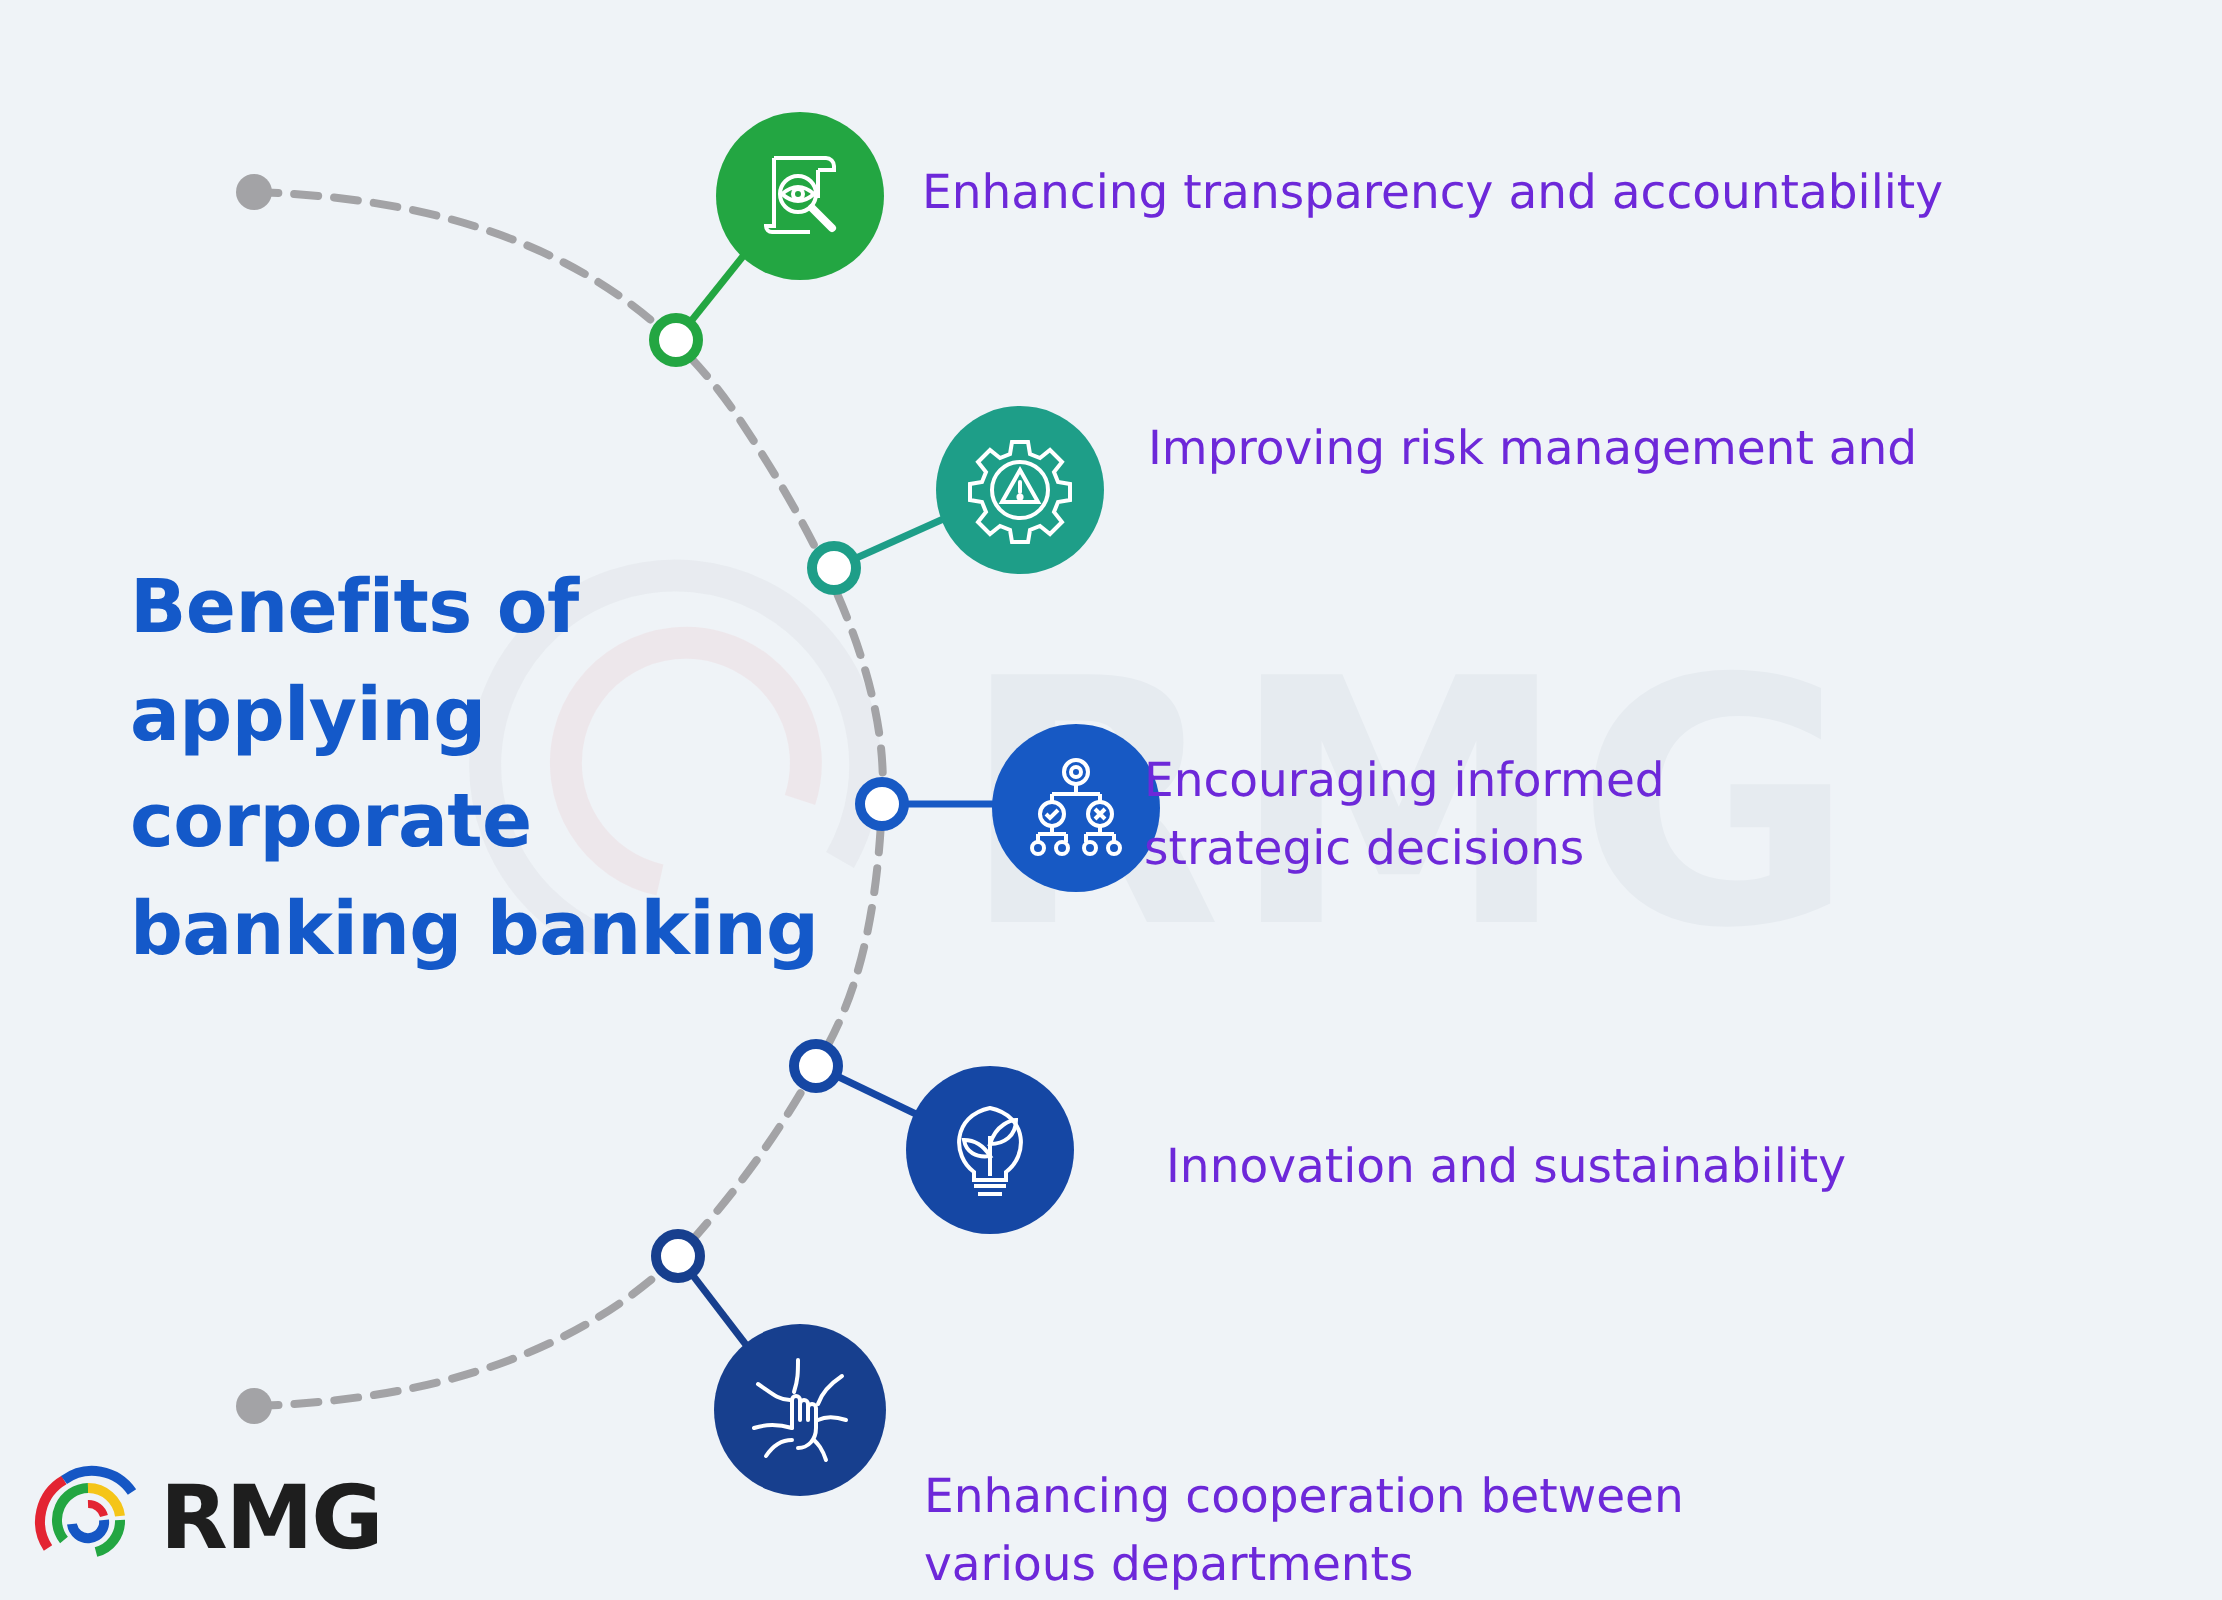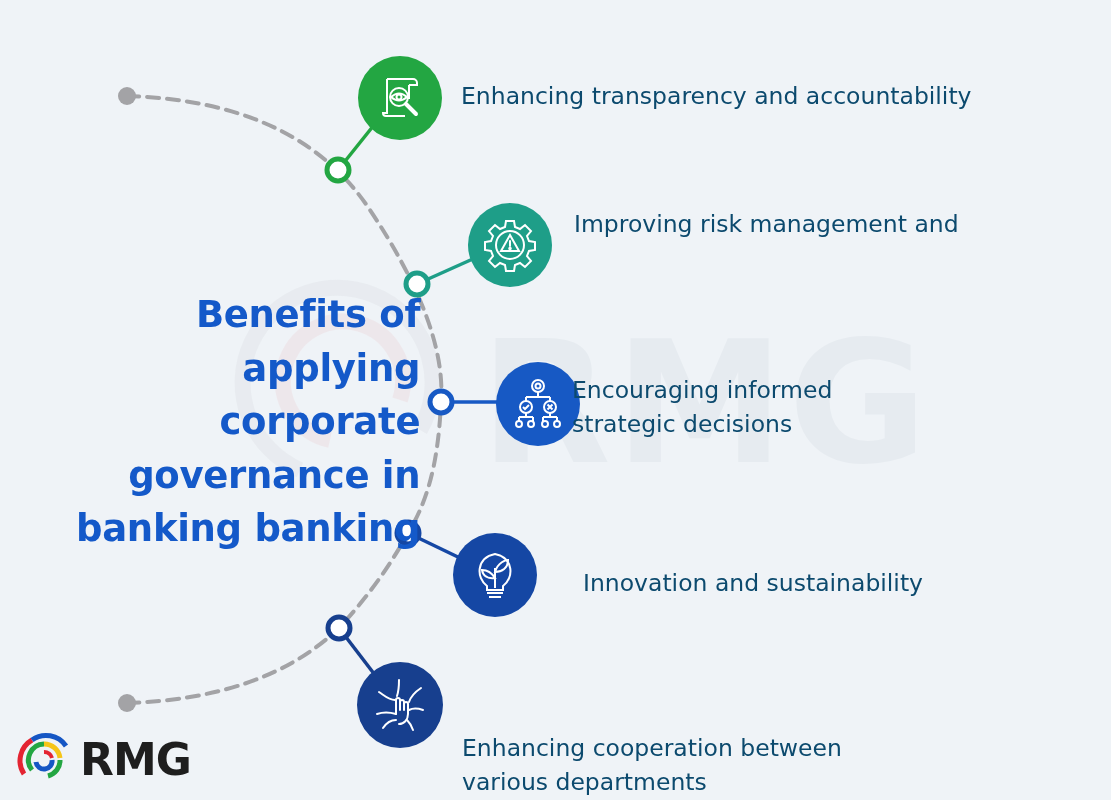--- a/index.html
+++ b/index.html
@@ -1,21 +1,21 @@
 <!DOCTYPE html>
 <html><head>
 <meta charset="utf-8">
 <style>
   html,body{margin:0;padding:0;}
   body{width:1111px;height:800px;background:#eff3f7;position:relative;overflow:hidden;font-family:"Liberation Sans",sans-serif;}
   .layer{position:absolute;left:0;top:0;width:1111px;height:800px;}
   .watermark{position:absolute;left:480px;top:318px;font-family:"DejaVu Sans",sans-serif;font-weight:bold;font-size:170px;color:#e6ebf0;letter-spacing:4px;line-height:1;}
-  .title{position:absolute;left:60px;top:272px;margin:16px;color:#1459c9;font-family:"DejaVu Sans",sans-serif;font-weight:bold;font-size:37px;line-height:53.5px;letter-spacing:-0.3px;text-align:right;}
+  .title{position:absolute;left:60px;top:272px;margin:5px;color:#1459c9;font-family:"DejaVu Sans",sans-serif;font-weight:bold;font-size:37px;line-height:53.5px;letter-spacing:-0.3px;}
   .title span{display:block;white-space:nowrap;}
-  .item-text{position:absolute;color:#0c4a6e;font-family:"DejaVu Sans",sans-serif;font-size:23.5px;line-height:34px;white-space:nowrap;}
+  .item-text{position:absolute;color:#6d28d9;font-family:"DejaVu Sans",sans-serif;font-size:23.5px;line-height:34px;white-space:nowrap;}
   .item-text span{display:block;}
   .icon{position:absolute;border-radius:50%;display:flex;align-items:center;justify-content:center;}
   .icon svg{display:block;}
   .logo{position:absolute;left:14px;top:730px;display:flex;align-items:center;gap:6px;}
   .logo-text{font-family:"DejaVu Sans",sans-serif;font-weight:bold;font-size:44px;color:#1e1e1e;letter-spacing:-1px;line-height:1;}
 </style>
 </head>
 <body>
 
 <div class="watermark">RMG</div>
@@ -41,21 +41,20 @@
   <circle cx="417" cy="284" r="11" fill="#fff" stroke="#1e9e88" stroke-width="5"></circle>
   <circle cx="441" cy="402" r="11" fill="#fff" stroke="#1759c4" stroke-width="5"></circle>
   <circle cx="408" cy="533" r="11" fill="#fff" stroke="#1547a4" stroke-width="5"></circle>
   <circle cx="339" cy="628" r="11" fill="#fff" stroke="#173f8e" stroke-width="5"></circle>
 </svg>
 
 <h1 class="title">
   <span>Benefits of</span>
   <span>applying</span>
   <span>corporate</span>
-  <span>governance in</span>
   <span>banking banking</span>
 </h1>
 
 <div class="icon" style="left:358px;top:56px;width:84px;height:84px;background:#23a642;">
   <svg width="50" height="50" viewBox="0 0 50 50" fill="none" stroke="#fff" stroke-width="2">
     <path d="M12 6 H38 a4 4 0 0 1 4 4 v2 H34"></path>
     <path d="M12 6 V40 H8 a3 3 0 0 0 3 3 H30"></path>
     <path d="M34 12 V26"></path>
     <circle cx="24" cy="24" r="9"></circle>
     <path d="M16 24 q8 -7 16 0 q-8 7 -16 0z"></path>

